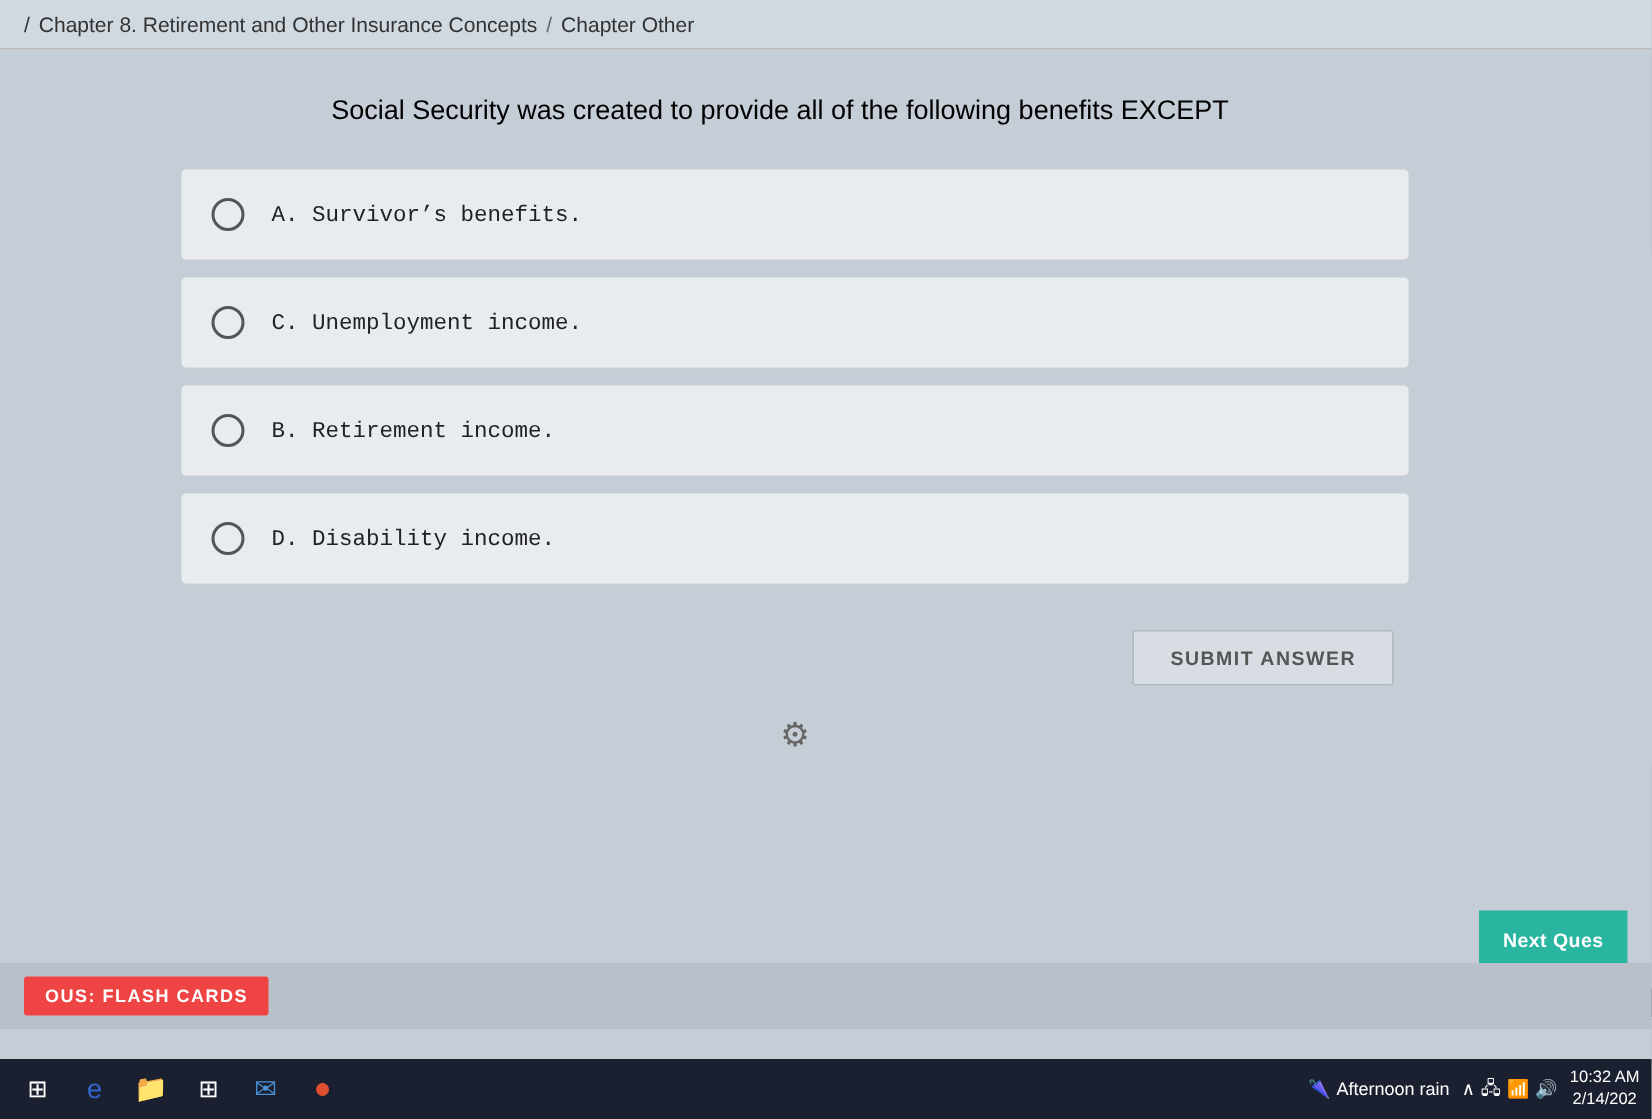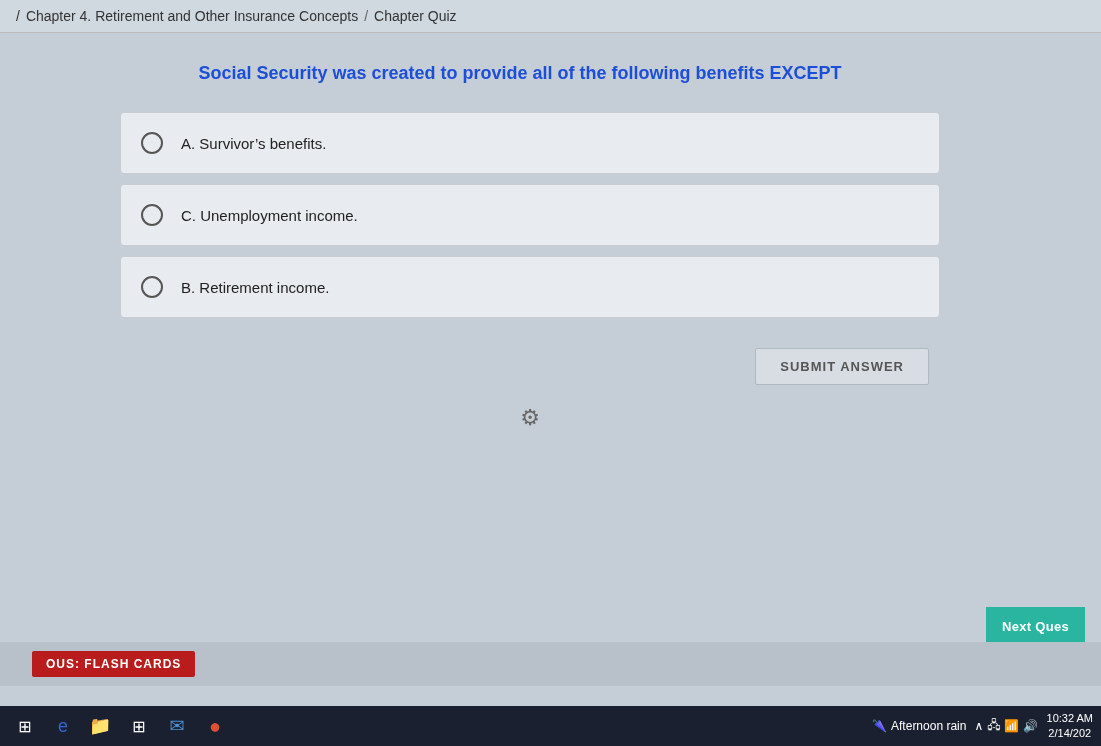--- a/index.html
+++ b/index.html
@@ -47,23 +47,23 @@
     }
 
     
     .quiz-container {
       padding: 30px 60px 20px 120px;
       max-width: 960px;
     }
 
     .question-text {
       font-size: 18px;
-      color: #1d4ed8;
+      color: #000000;
       margin-bottom: 28px;
-      font-weight: 700;
+      font-weight: 400;
       text-align: center;
       padding-left: 20px;
     }
 
     
     .options-list {
       display: flex;
       flex-direction: column;
       gap: 10px;
       margin-bottom: 30px;
@@ -74,20 +74,21 @@
       border: 1px solid #c8cdd4;
       border-radius: 4px;
       padding: 18px 20px 18px 20px;
       display: flex;
       align-items: center;
       gap: 18px;
       cursor: pointer;
       transition: background 0.15s;
       min-height: 62px;
       width: 820px;
+      font-family: Liberation Mono, monospace;
     }
 
     .option-label {
       font-size: 15px;
       color: #222;
       cursor: pointer;
     }
 
     
     .submit-area {
@@ -135,30 +136,29 @@
       left: 0;
       right: 0;
       height: 44px;
       background: #b8c0ca;
       display: flex;
       align-items: center;
       padding: 0 16px;
     }
 
     .flash-cards-btn {
-      background: #b91c1c;
+      background: #ef4444;
       color: white;
       font-size: 12px;
       font-weight: 700;
       letter-spacing: 1px;
       padding: 6px 14px;
       border: none;
       cursor: pointer;
       border-radius: 2px;
-      margin-left: 16px;
     }
 
     
     .taskbar {
       position: absolute;
       bottom: 0;
       left: 0;
       right: 0;
       height: 40px;
       background: #1a2030;
@@ -248,23 +248,23 @@
       background: transparent;
     }
   </style>
 </head>
 <body>
 
 <div class="main-content">
 
   <div class="breadcrumb-bar">
     <span>/</span>
-    <a class="breadcrumb-link">Chapter 4. Retirement and Other Insurance Concepts</a>
+    <a class="breadcrumb-link">Chapter 8. Retirement and Other Insurance Concepts</a>
     <span class="breadcrumb-separator">/</span>
-    <span class="breadcrumb-current">Chapter Quiz</span>
+    <span class="breadcrumb-current">Chapter Other</span>
   </div>
 
   <div class="quiz-container">
 
     <div class="question-text">Social Security was created to provide all of the following benefits EXCEPT</div>
 
     <div class="options-list">
 
       <label class="option-item">
         <div class="radio-circle"></div>
@@ -274,20 +274,24 @@
       <label class="option-item">
         <div class="radio-circle"></div>
         <span class="option-label">C. Unemployment income.</span>
       </label>
 
       <label class="option-item">
         <div class="radio-circle"></div>
         <span class="option-label">B. Retirement income.</span>
       </label>
 
+      <label class="option-item">
+        <div class="radio-circle"></div>
+        <span class="option-label">D. Disability income.</span>
+      </label>
 
     </div>
 
     <div class="submit-area">
       <button class="submit-btn">SUBMIT ANSWER</button>
     </div>
 
     <div class="gear-area">
       <button class="gear-icon-btn">
         <span>⚙</span>

